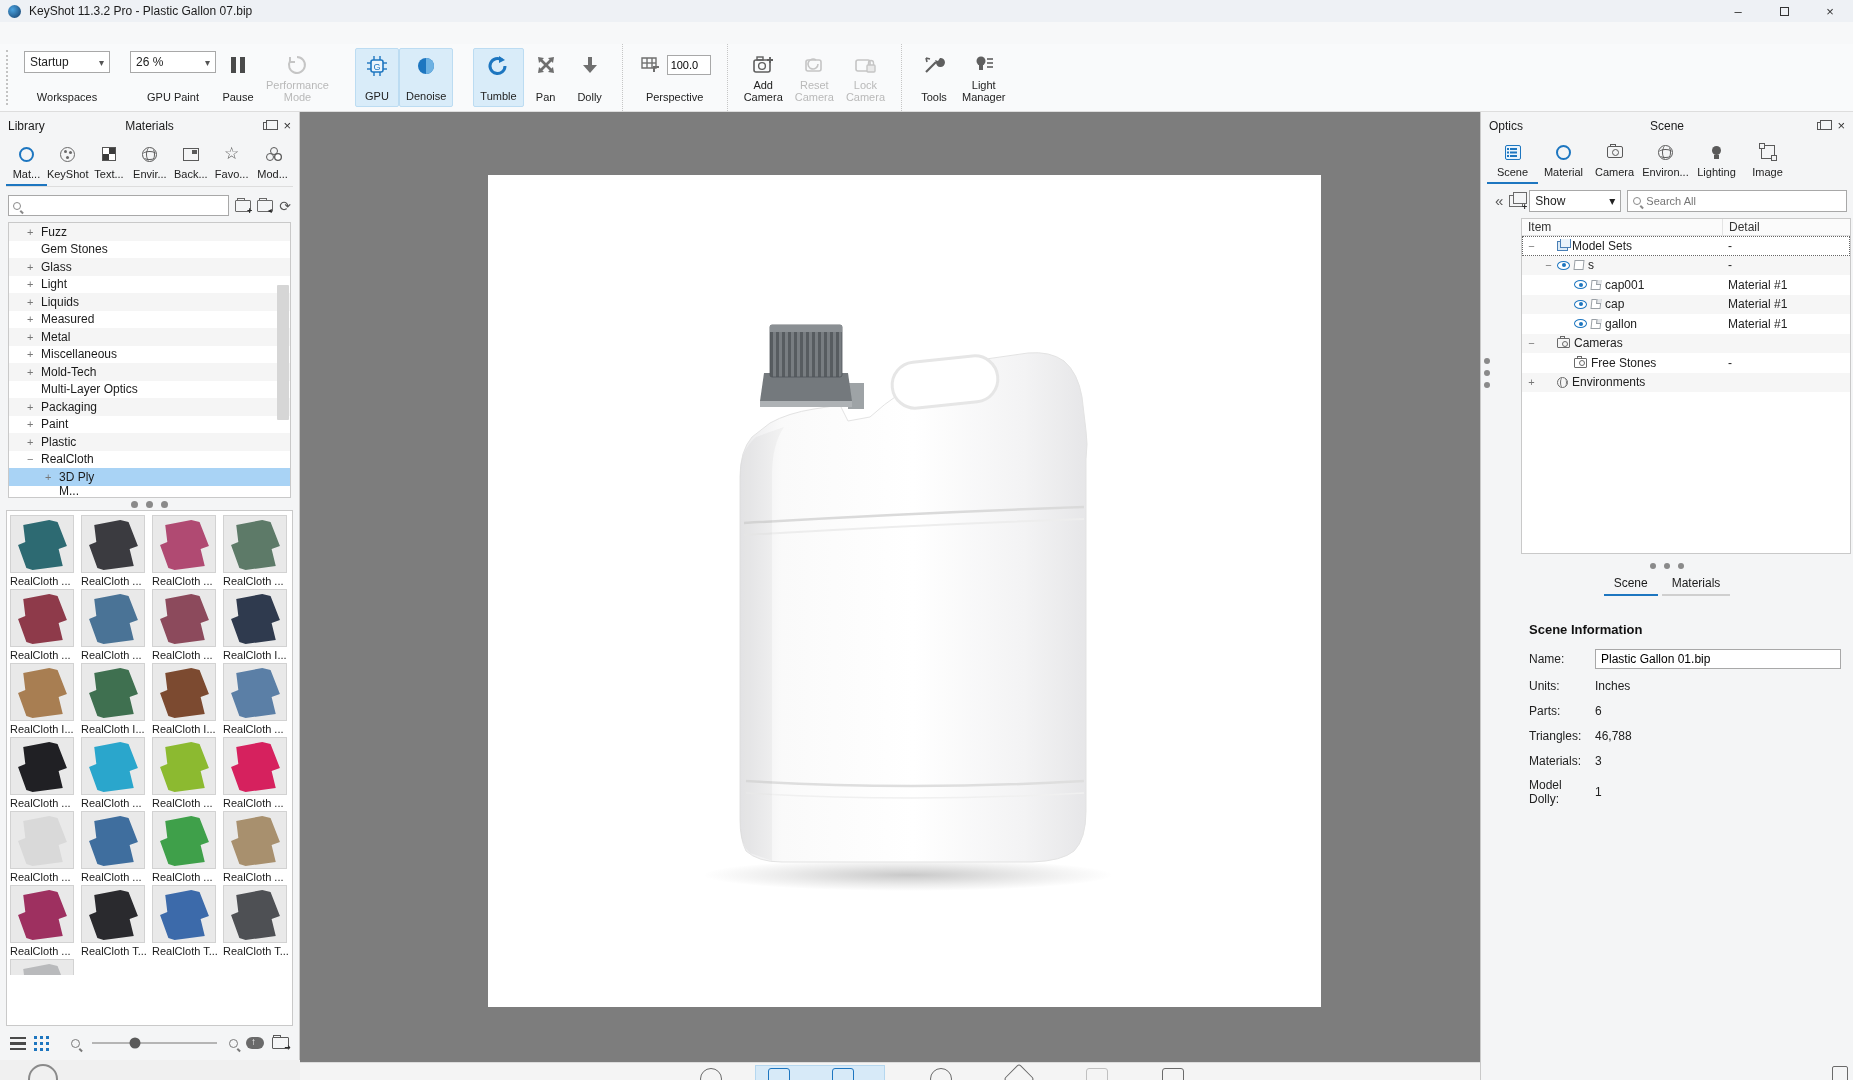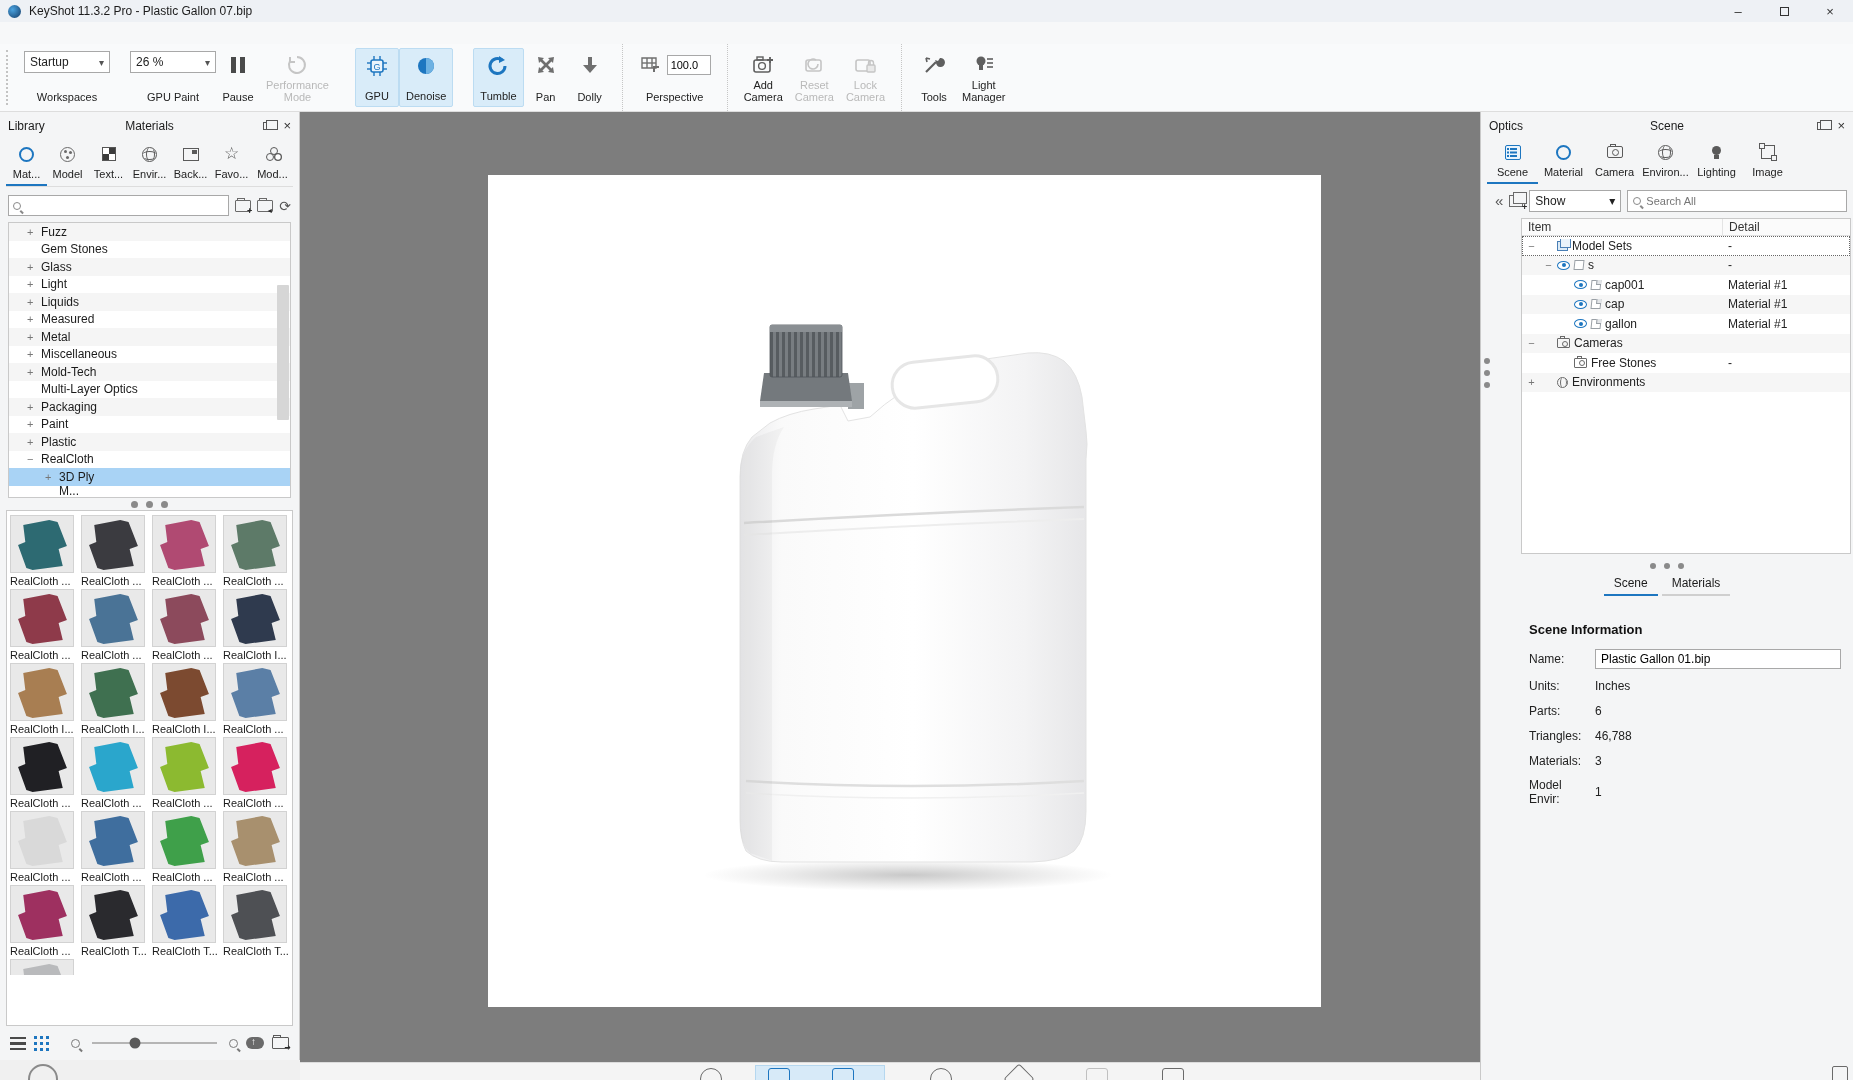--- a/index.html
+++ b/index.html
@@ -419,21 +419,21 @@
       <div class="itab active">
           <span class="iglyph">
             <i class="g-mat" style="display: block;"></i>
           </span>
           <span class="itlabel">Mat...</span>
         </div>
         <div class="itab">
           <span class="iglyph">
             <i class="g-colors" style="display: block;"></i>
           </span>
-          <span class="itlabel">Model</span>
+          <span class="itlabel">KeyShot</span>
         </div>
         <div class="itab">
           <span class="iglyph">
             <i class="g-checker" style="display: block;"></i>
           </span>
           <span class="itlabel">Text...</span>
         </div>
         <div class="itab">
           <span class="iglyph">
             <i class="g-globe" style="display: block;"></i>
@@ -921,21 +921,21 @@
             </div>
             <div class="sirow">
               <span class="silabel">Triangles:</span>
               <span class="sival">46,788</span>
             </div>
             <div class="sirow">
               <span class="silabel">Materials:</span>
               <span class="sival">3</span>
             </div>
             <div class="sirow">
-              <span class="silabel">Model Envir:</span>
+              <span class="silabel">Model Dolly:</span>
               <span class="sival">1</span>
             </div>
         </div>
       </div>
     </div>
   </div>
   <div class="rsplitdots">
       <i></i>
       <i></i>
       <i></i>

